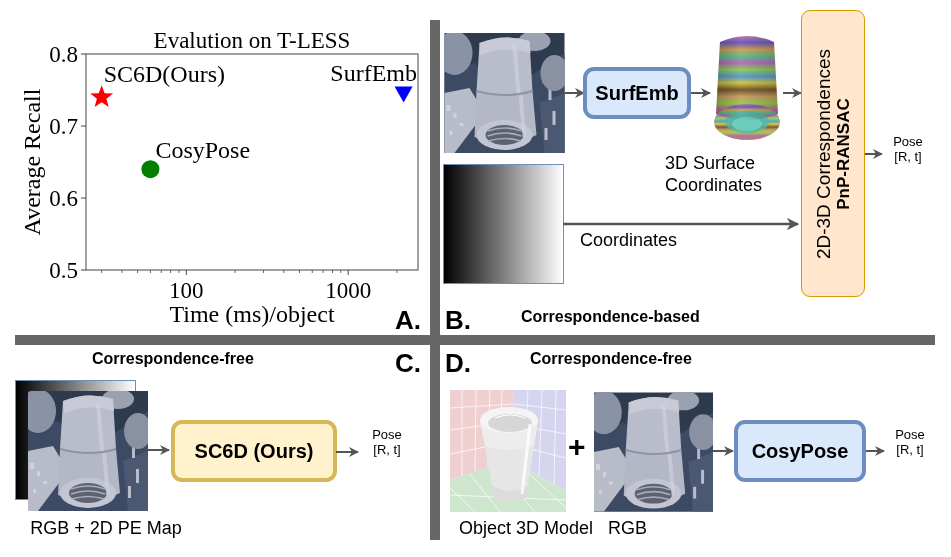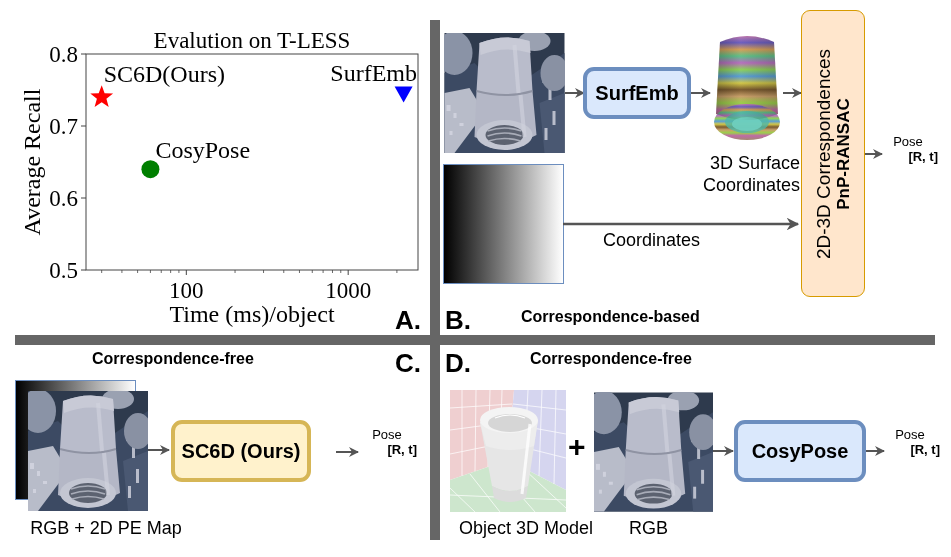--- a/index.html
+++ b/index.html
@@ -3,23 +3,23 @@
 <meta charset="utf-8">
 <style>
   html, body { margin: 0; padding: 0; background: #ffffff; }
   body { width: 951px; height: 557px; position: relative; overflow: hidden;
          font-family: "Liberation Sans", sans-serif; color: #000; }
   .abs { position: absolute; }
   .serif { font-family: "Liberation Serif", "DejaVu Serif", serif; }
   .divider { position: absolute; background: #666666; }
   .panel-letter { position: absolute; font-weight: bold; font-size: 26px; line-height: 1; }
   .section-title { position: absolute; font-weight: bold; font-size: 16px; line-height: 1; white-space: nowrap; }
-  .caption { position: absolute; font-size: 18px; line-height: 1.2; text-align: right; white-space: nowrap; }
+  .caption { position: absolute; font-size: 18px; line-height: 1.2; text-align: left; white-space: nowrap; }
   .pose { position: absolute; font-size: 13px; line-height: 1.12; text-align: center; }
-  .pose .rt { font-weight: bold; text-align: right; }
+  .pose .rt { font-weight: normal; }
   .method-box { position: absolute; box-sizing: border-box; border-radius: 11px;
                 display: flex; align-items: center; justify-content: center;
                 font-weight: bold; font-size: 20px; }
   .blue-box { background: #dae8fc; border: 4px solid #6c8ebf; }
   .gold-box { background: #fff2cc; border: 4px solid #d6b656; }
   .pnp-box { position: absolute; box-sizing: border-box; border-radius: 9px;
              background: #ffe6cc; border: 1.5px solid #d79b00; overflow: hidden; }
   .pnp-inner { position: absolute; left: 50%; top: 50%; transform: translate(-50%,-50%) rotate(-90deg);
                white-space: nowrap; text-align: center; line-height: 1.08; }
   .pnp-inner .l1 { font-size: 19px; }
@@ -216,21 +216,21 @@
   <div class="photo" style="left:28px;top:391px;width:120px;height:120px">
     <svg width="120" height="120">
         <use href="#photo-sym" width="120" height="120"></use>
       </svg>
   </div>
 
   <svg class="abs" style="left:147px;top:440px" width="28" height="20">
     <line x1="1" y1="10" x2="22" y2="10" stroke="#555" stroke-width="2" marker-end="url(#arrowhead)"></line>
   </svg>
 
-  <div class="method-box gold-box" style="left:171px;top:420px;width:140px;height:62px">
+  <div class="method-box gold-box" style="left:171px;top:420px;width:166px;height:62px">
     <span>SC6D (Ours)</span>
   </div>
 
   <svg class="abs" style="left:334px;top:442px" width="28" height="20">
     <line x1="2" y1="10" x2="24" y2="10" stroke="#555" stroke-width="2" marker-end="url(#arrowhead)"></line>
   </svg>
 
   <div class="pose" style="left:357px;top:428px;width:60px">
     <div>Pose</div>
     <div class="rt">[R, t]</div>

